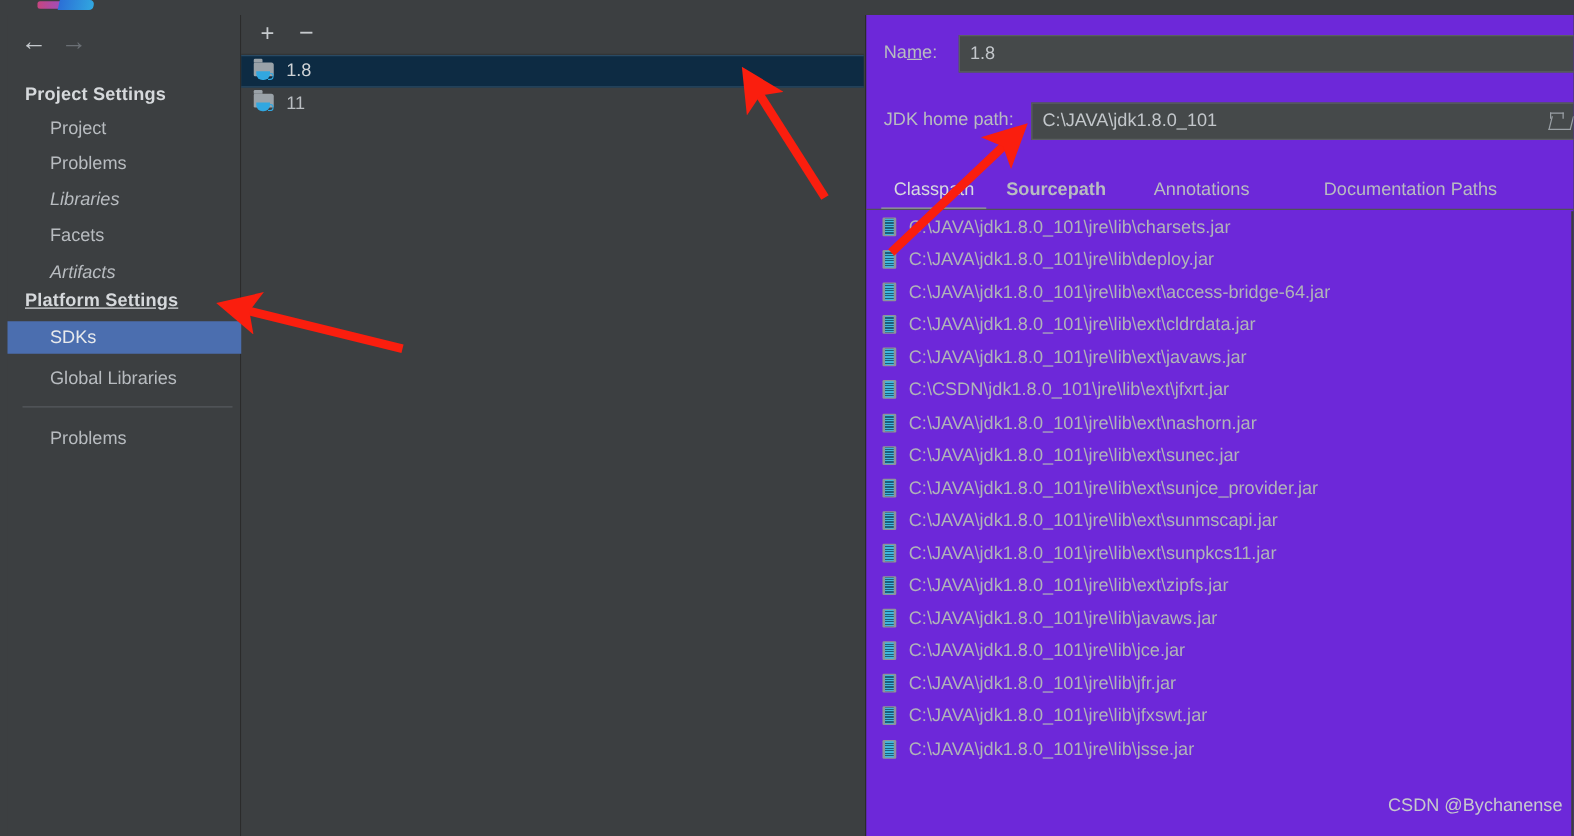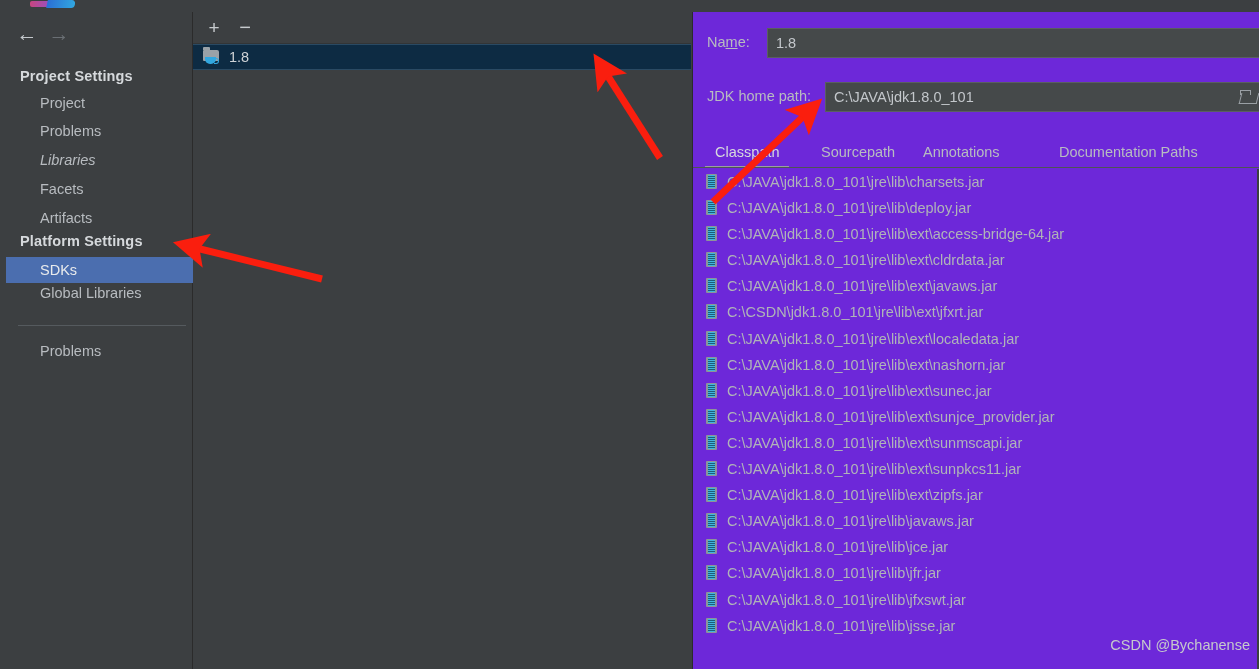--- a/index.html
+++ b/index.html
@@ -351,79 +351,85 @@
       <div class="nav-arrow nav-back">←</div>
       <div class="nav-arrow nav-fwd">→</div>
     </div>
 
     <div class="group-title" style="top:56px;">Project Settings</div>
 
     <div class="nav-item" style="top:78px;"><span>Project</span></div>
     <div class="nav-item" style="top:106px;"><span>Problems</span></div>
     <div class="nav-item" style="top:135px;font-style:italic;"><span>Libraries</span></div>
     <div class="nav-item" style="top:164px;"><span>Facets</span></div>
-    <div class="nav-item" style="top:193px;"><span>Artifacts</span></div>
-
-    <div class="group-title" style="top:221px;">Platform Settings</div>
+    <div class="nav-item" style="top:193px;font-style:italic;"><span>Artifacts</span></div>
+
+    <div class="group-title" style="top:221px;text-decoration:underline;">Platform Settings</div>
 
     <div class="nav-item selected" style="top:245px;"><span>SDKs</span></div>
-    <div class="nav-item" style="top:268px;"><span>Global Libraries</span></div>
+    <div class="nav-item" style="top:278px;"><span>Global Libraries</span></div>
 
     <div class="sidebar-divider"></div>
 
     <div class="nav-item" style="top:326px;"><span>Problems</span></div>
   </div>
 
   <div class="mid-panel">
     <div class="mid-toolbar">
       <div class="tb-btn tb-add">+</div>
       <div class="tb-btn tb-rem">−</div>
     </div>
 
     <div class="sdk-list">
       <div class="sdk-row selected">
         <span class="sdk-icon">
             <span class="folder"></span>
             <span class="cup"></span>
           </span>
         <span>1.8</span>
       </div>
+      <div class="sdk-row">
+        <span class="sdk-icon">
+            <span class="folder"></span>
+            <span class="cup"></span>
+          </span>
+        <span>11</span>
+      </div>
     </div>
   </div>
 
   <div class="right-panel">
 
     <div class="field-label" style="left:14px; top:22px;"><span>Na</span><span class="mnemonic">m</span><span>e:</span></div>
     <div class="text-input" style="left:74px; top:16px; width:500px; height:30px;">1.8</div>
 
     <div class="field-label" style="left:14px; top:76px;">JDK home path:</div>
     <div class="text-input" style="left:132px; top:70px; width:442px; height:30px;">
       <span>C:\JAVA\jdk1.8.0_101</span>
       <span class="browse-icon">
           <span class="f1"></span>
           <span class="f2"></span>
         </span>
     </div>
 
     <div class="tabs">
       <div class="tab active" style="left:22px;">Classpath</div>
-      <div class="tab" style="left:128px;">Sourcepath</div>
+      <div class="tab" style="left:112px;font-weight:bold;">Sourcepath</div>
       <div class="tab" style="left:230px;">Annotations</div>
       <div class="tab" style="left:366px;">Documentation Paths</div>
     </div>
     <div class="tab-underline-gap"></div>
 
     <div class="jar-list">
       <div class="jar-row"><span class="jar-icon"></span><span>C:\JAVA\jdk1.8.0_101\jre\lib\charsets.jar</span></div>
       <div class="jar-row"><span class="jar-icon"></span><span>C:\JAVA\jdk1.8.0_101\jre\lib\deploy.jar</span></div>
       <div class="jar-row"><span class="jar-icon"></span><span>C:\JAVA\jdk1.8.0_101\jre\lib\ext\access-bridge-64.jar</span></div>
       <div class="jar-row"><span class="jar-icon"></span><span>C:\JAVA\jdk1.8.0_101\jre\lib\ext\cldrdata.jar</span></div>
       <div class="jar-row"><span class="jar-icon"></span><span>C:\JAVA\jdk1.8.0_101\jre\lib\ext\javaws.jar</span></div>
       <div class="jar-row"><span class="jar-icon"></span><span>C:\CSDN\jdk1.8.0_101\jre\lib\ext\jfxrt.jar</span></div>
-      <div class="jar-row"><span class="jar-icon"></span><span>C:\JAVA\jdk1.8.0_101\jre\lib\ext\localedata.jar</span></div>
       <div class="jar-row"><span class="jar-icon"></span><span>C:\JAVA\jdk1.8.0_101\jre\lib\ext\nashorn.jar</span></div>
       <div class="jar-row"><span class="jar-icon"></span><span>C:\JAVA\jdk1.8.0_101\jre\lib\ext\sunec.jar</span></div>
       <div class="jar-row"><span class="jar-icon"></span><span>C:\JAVA\jdk1.8.0_101\jre\lib\ext\sunjce_provider.jar</span></div>
       <div class="jar-row"><span class="jar-icon"></span><span>C:\JAVA\jdk1.8.0_101\jre\lib\ext\sunmscapi.jar</span></div>
       <div class="jar-row"><span class="jar-icon"></span><span>C:\JAVA\jdk1.8.0_101\jre\lib\ext\sunpkcs11.jar</span></div>
       <div class="jar-row"><span class="jar-icon"></span><span>C:\JAVA\jdk1.8.0_101\jre\lib\ext\zipfs.jar</span></div>
       <div class="jar-row"><span class="jar-icon"></span><span>C:\JAVA\jdk1.8.0_101\jre\lib\javaws.jar</span></div>
       <div class="jar-row"><span class="jar-icon"></span><span>C:\JAVA\jdk1.8.0_101\jre\lib\jce.jar</span></div>
       <div class="jar-row"><span class="jar-icon"></span><span>C:\JAVA\jdk1.8.0_101\jre\lib\jfr.jar</span></div>
       <div class="jar-row"><span class="jar-icon"></span><span>C:\JAVA\jdk1.8.0_101\jre\lib\jfxswt.jar</span></div>

